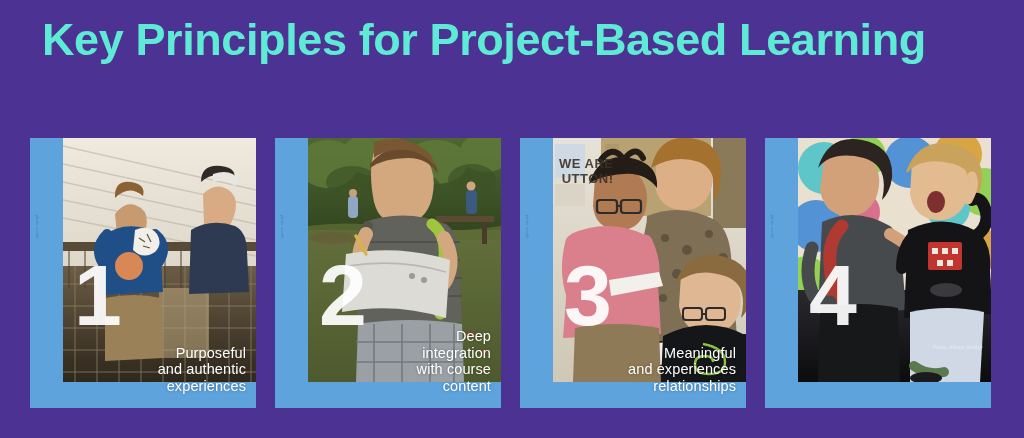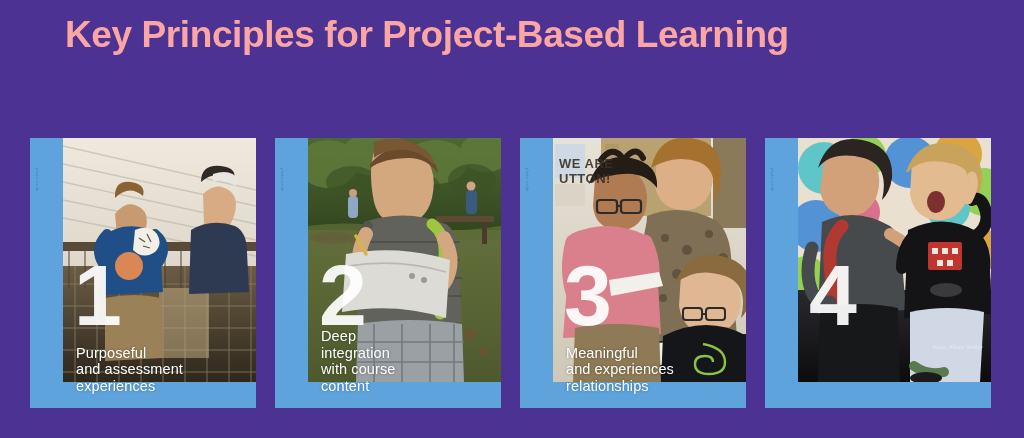--- a/index.html
+++ b/index.html
@@ -15,46 +15,46 @@
     background: #4c3292;
     font-family: "Liberation Sans", sans-serif;
     position: relative;
   }
 
   
   .page-title {
     position: absolute;
     left: 42px;
     top: 13px;
-    font-size: 37px;
+    font-size: 45px;
     font-weight: 600;
     letter-spacing: -0.4px;
-    color: #fca5a5;
+    color: #5eead4;
     line-height: 1.18;
     white-space: nowrap;
-    margin-left: 23px;
   }
 
   
   .cards {
     position: absolute;
     left: 30px;
     top: 138px;
     width: 966px;
     height: 270px;
     display: flex;
     gap: 19px;
   }
 
   .card {
     position: relative;
     width: 226px;
     height: 270px;
     background: #5fa3dd;
     overflow: hidden;
+    text-align: right;
   }
 
   
   .card-rail {
     position: absolute;
     left: 0; top: 0;
     width: 33px;
     height: 100%;
     background: #5fa3dd;
     z-index: 3;
@@ -234,21 +234,21 @@
         <path d="M128 92 q20 -12 44 -4 q12 6 12 26 l2 40 -60 2 z" fill="#2d3a52"></path>
         <text x="6" y="238" font-family="Liberation Sans, sans-serif" font-size="0" fill="#fff">photo</text>
       </svg>
     </div>
     <div class="card-foot"></div>
     <div class="card-rail">
       <span class="rail-credit">photo credit</span>
     </div>
     <div class="card-number">1</div>
     <div class="card-caption">Purposeful
-and assessment
+and authentic
 experiences</div>
   </div>
 
   <div class="card">
     <div class="card-photo">
       <svg viewBox="0 0 193 244" preserveAspectRatio="xMidYMid slice" aria-hidden="true">
         <defs>
           <linearGradient id="c2grass" x1="0" y1="0" x2="0" y2="1">
             <stop offset="0" stop-color="#6f7c43"></stop>
               <stop offset="1" stop-color="#4e5a2e"></stop>

